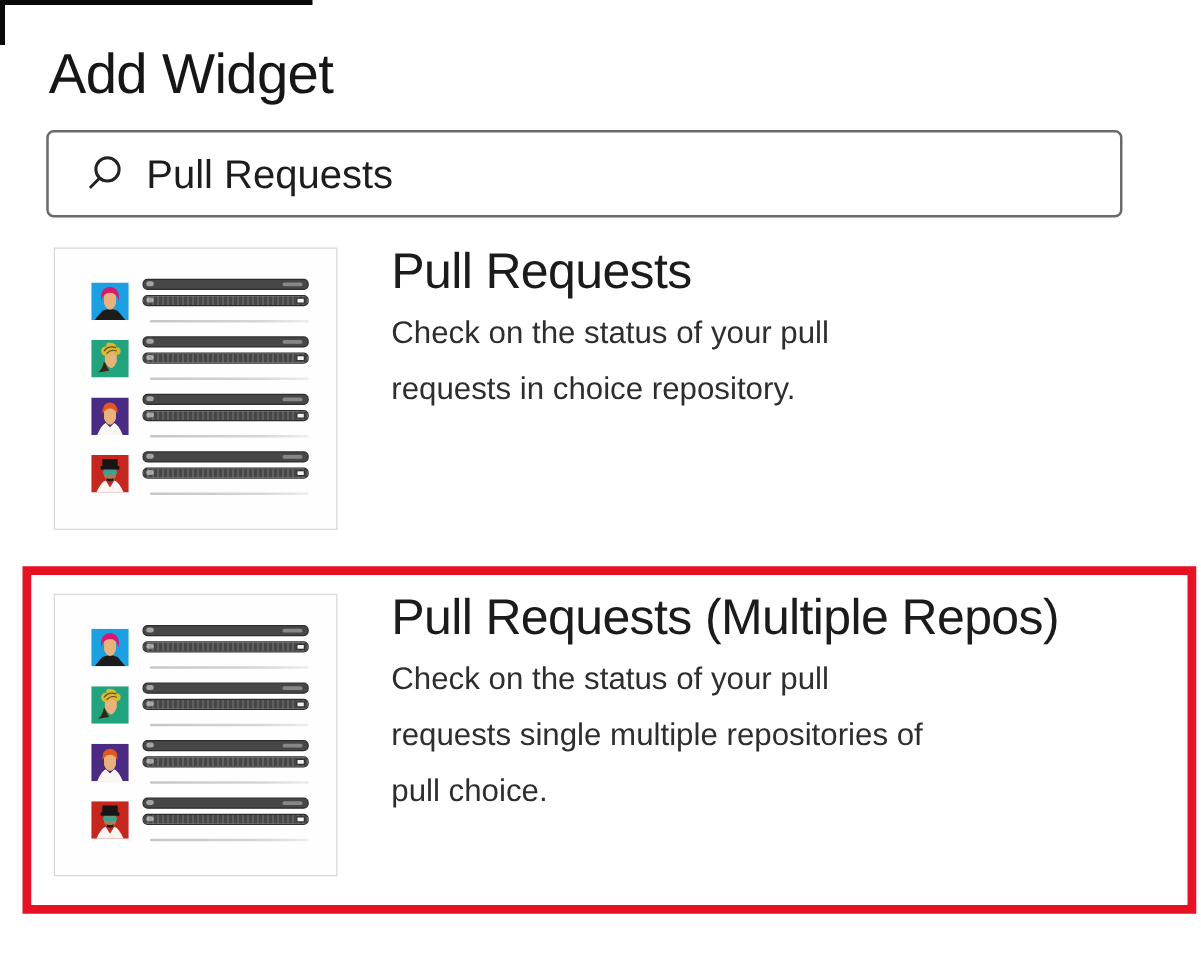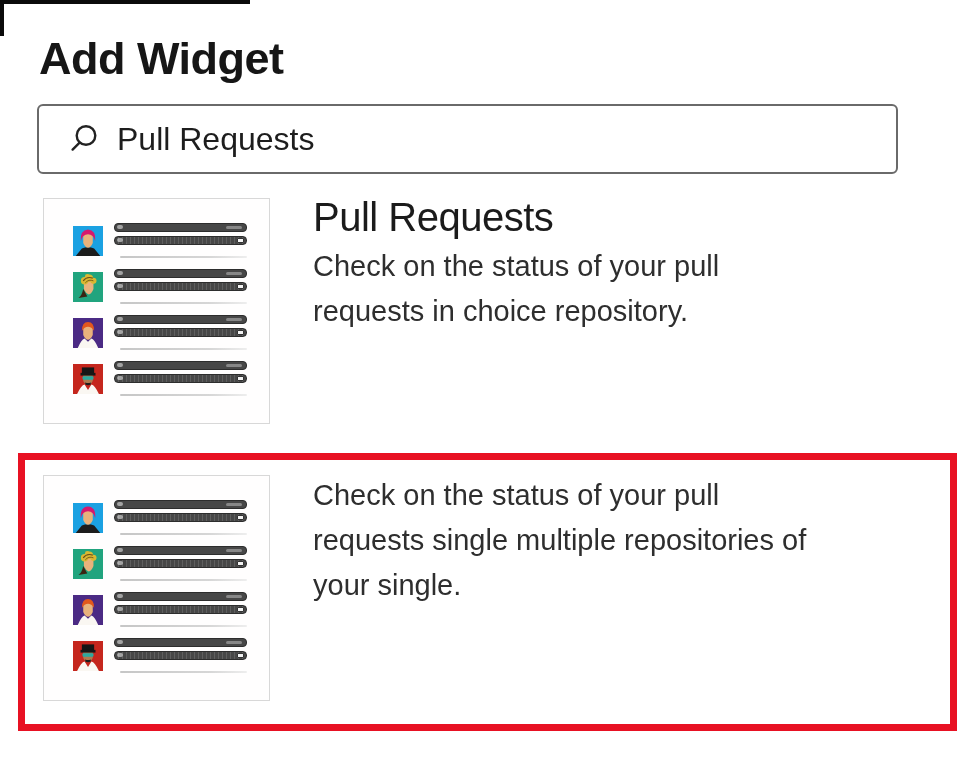--- a/index.html
+++ b/index.html
@@ -8,21 +8,21 @@
     font-family:"Liberation Sans","DejaVu Sans",sans-serif;position:relative;
   }
   .page{position:absolute;inset:0;}
 
   
   .corner-h{position:absolute;left:0;top:0;width:250px;height:4px;background:#0a0a0a;}
   .corner-v{position:absolute;left:0;top:0;width:4px;height:36px;background:#0a0a0a;}
 
   .page-title{
     position:absolute;left:39px;top:34px;margin:0;
-    font-size:45px;font-weight:700;color:#161616;letter-spacing:-0.5px;line-height:1.1;
+    font-size:45px;font-weight:400;color:#161616;letter-spacing:-0.5px;line-height:1.1;
   }
 
   
   .search-box{
     position:absolute;left:37px;top:104px;width:861px;height:70px;box-sizing:border-box;
     border:2px solid var(--search-border,#6a6a6a);border-radius:6px;background:#fff;
     display:flex;align-items:center;
   }
   .search-icon{margin-left:31px;flex:0 0 auto;display:block;}
   .search-input{
@@ -53,21 +53,21 @@
   .bar1::after{content:"";position:absolute;right:4px;top:2px;width:16px;height:3px;border-radius:2px;
        background:rgba(255,255,255,0.35);}
   .bar2{background:repeating-linear-gradient(90deg,#474747 0 3px,#5f5f5f 3px 4px);}
   .bar2::after{content:"";position:absolute;right:2px;top:1px;width:7px;height:5px;background:#f2f2f2;
        border:1px solid #333;border-radius:1px;box-sizing:border-box;}
   .sep{height:2px;margin:11px 0 0 6px;border-radius:1px;
        background:linear-gradient(90deg,#c6c6c6 0,#d6d6d6 70%,#eeeeee 100%);}
 
   .w-text{position:absolute;left:288px;top:10px;width:600px;}
   .w-title{font-size:40px;font-weight:400;color:#1b1b1b;line-height:48px;letter-spacing:-0.5px;}
-  .w-desc{margin-top:3px;font-size:29px;color:#2e2e2e;line-height:45px;}
+  .w-desc{margin-top:3px;font-size:25px;color:#2e2e2e;line-height:45px;}
 
   
   .av1 .bg{fill:var(--avatar-blue-bg,#1ba1e2);}   .av1 .hat{fill:var(--avatar-blue-hat,#d6186e);}
   .av2 .bg{fill:var(--avatar-green-bg,#21a47e);}  .av2 .hair{fill:var(--avatar-green-hair,#d9b832);}
   .av3 .bg{fill:var(--avatar-purple-bg,#4b2a84);} .av3 .hat{fill:var(--avatar-purple-cap,#e2571d);}
   .av4 .bg{fill:var(--avatar-red-bg,#c5261d);}    .av4 .hat{fill:#161616;} .av4 .glasses{fill:#2aa9a0;}
   .c-skin{fill:var(--avatar-skin,#e9b27c);}
   .c-skin-dk{fill:#b07a4e;}
   .c-dark{fill:#1c1c1c;}
   .c-white{fill:#faf7f2;}
@@ -224,21 +224,22 @@
       <path class="c-dark" d="M18 27 Q22 29 26 27 L26 30 Q22 32 18 30 Z"></path>
     </svg>
     <div class="lines">
       <div class="bar bar1"></div>
             <div class="bar bar2"></div>
             <div class="sep"></div>
     </div>
   </div>
 </div>
     <div class="w-text">
+      <div class="w-title">Pull Requests (Multiple Repos)</div>
       <div class="w-desc">
         <div>Check on the status of your pull</div>
         <div>requests single multiple repositories of</div>
-        <div>your single.</div>
+        <div>pull choice.</div>
       </div>
     </div>
   </div>
 
 </div>
 
 </body></html>

